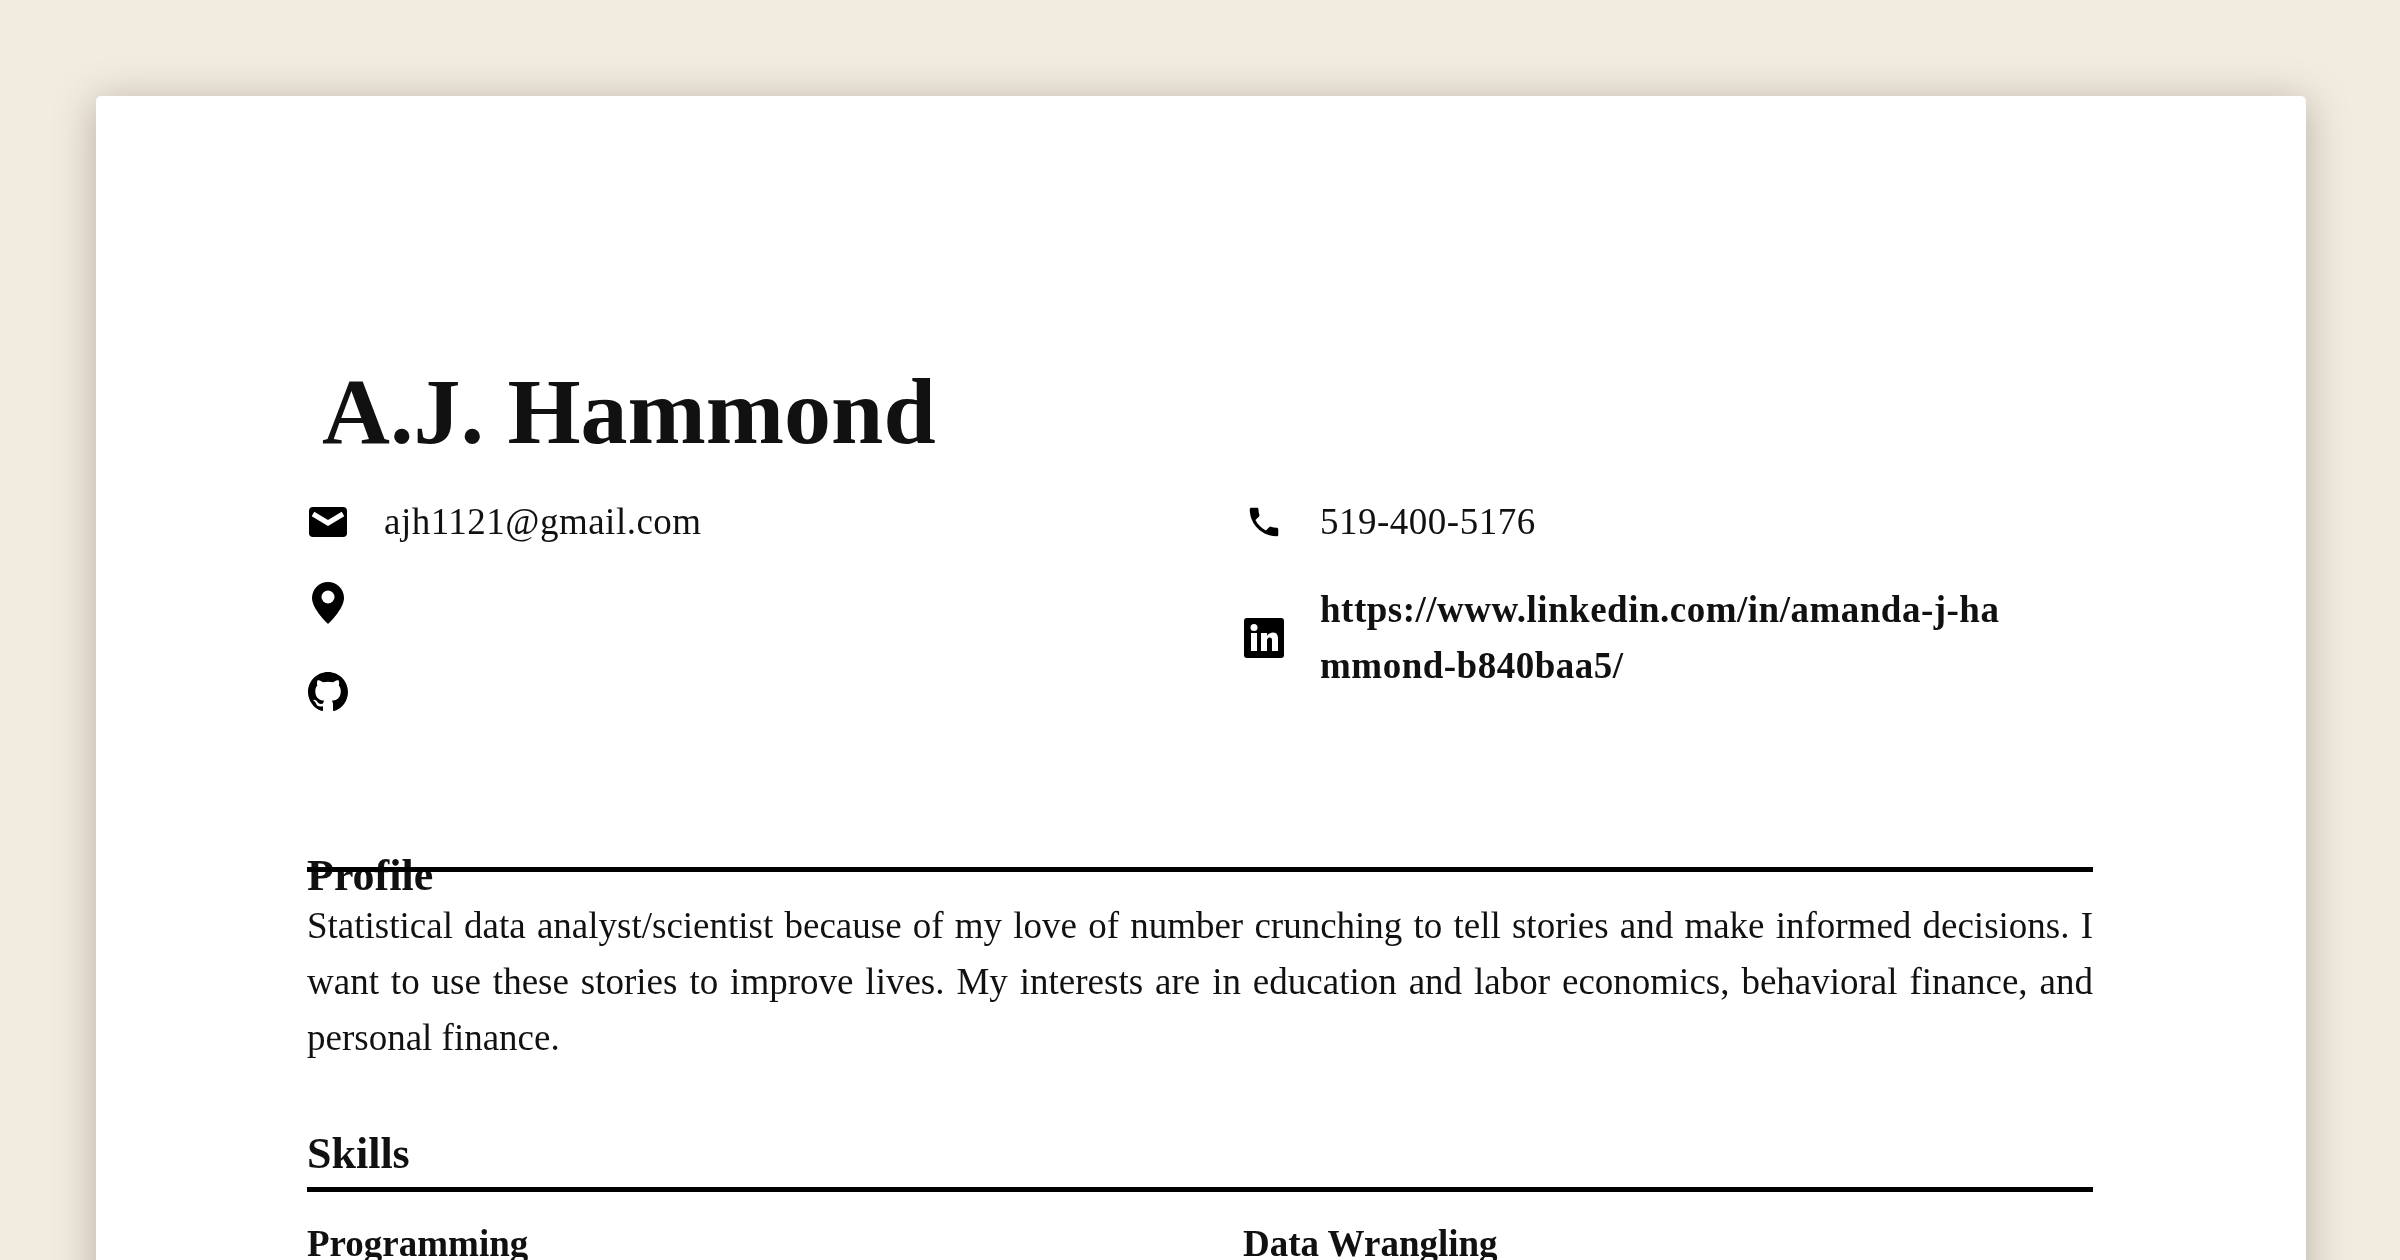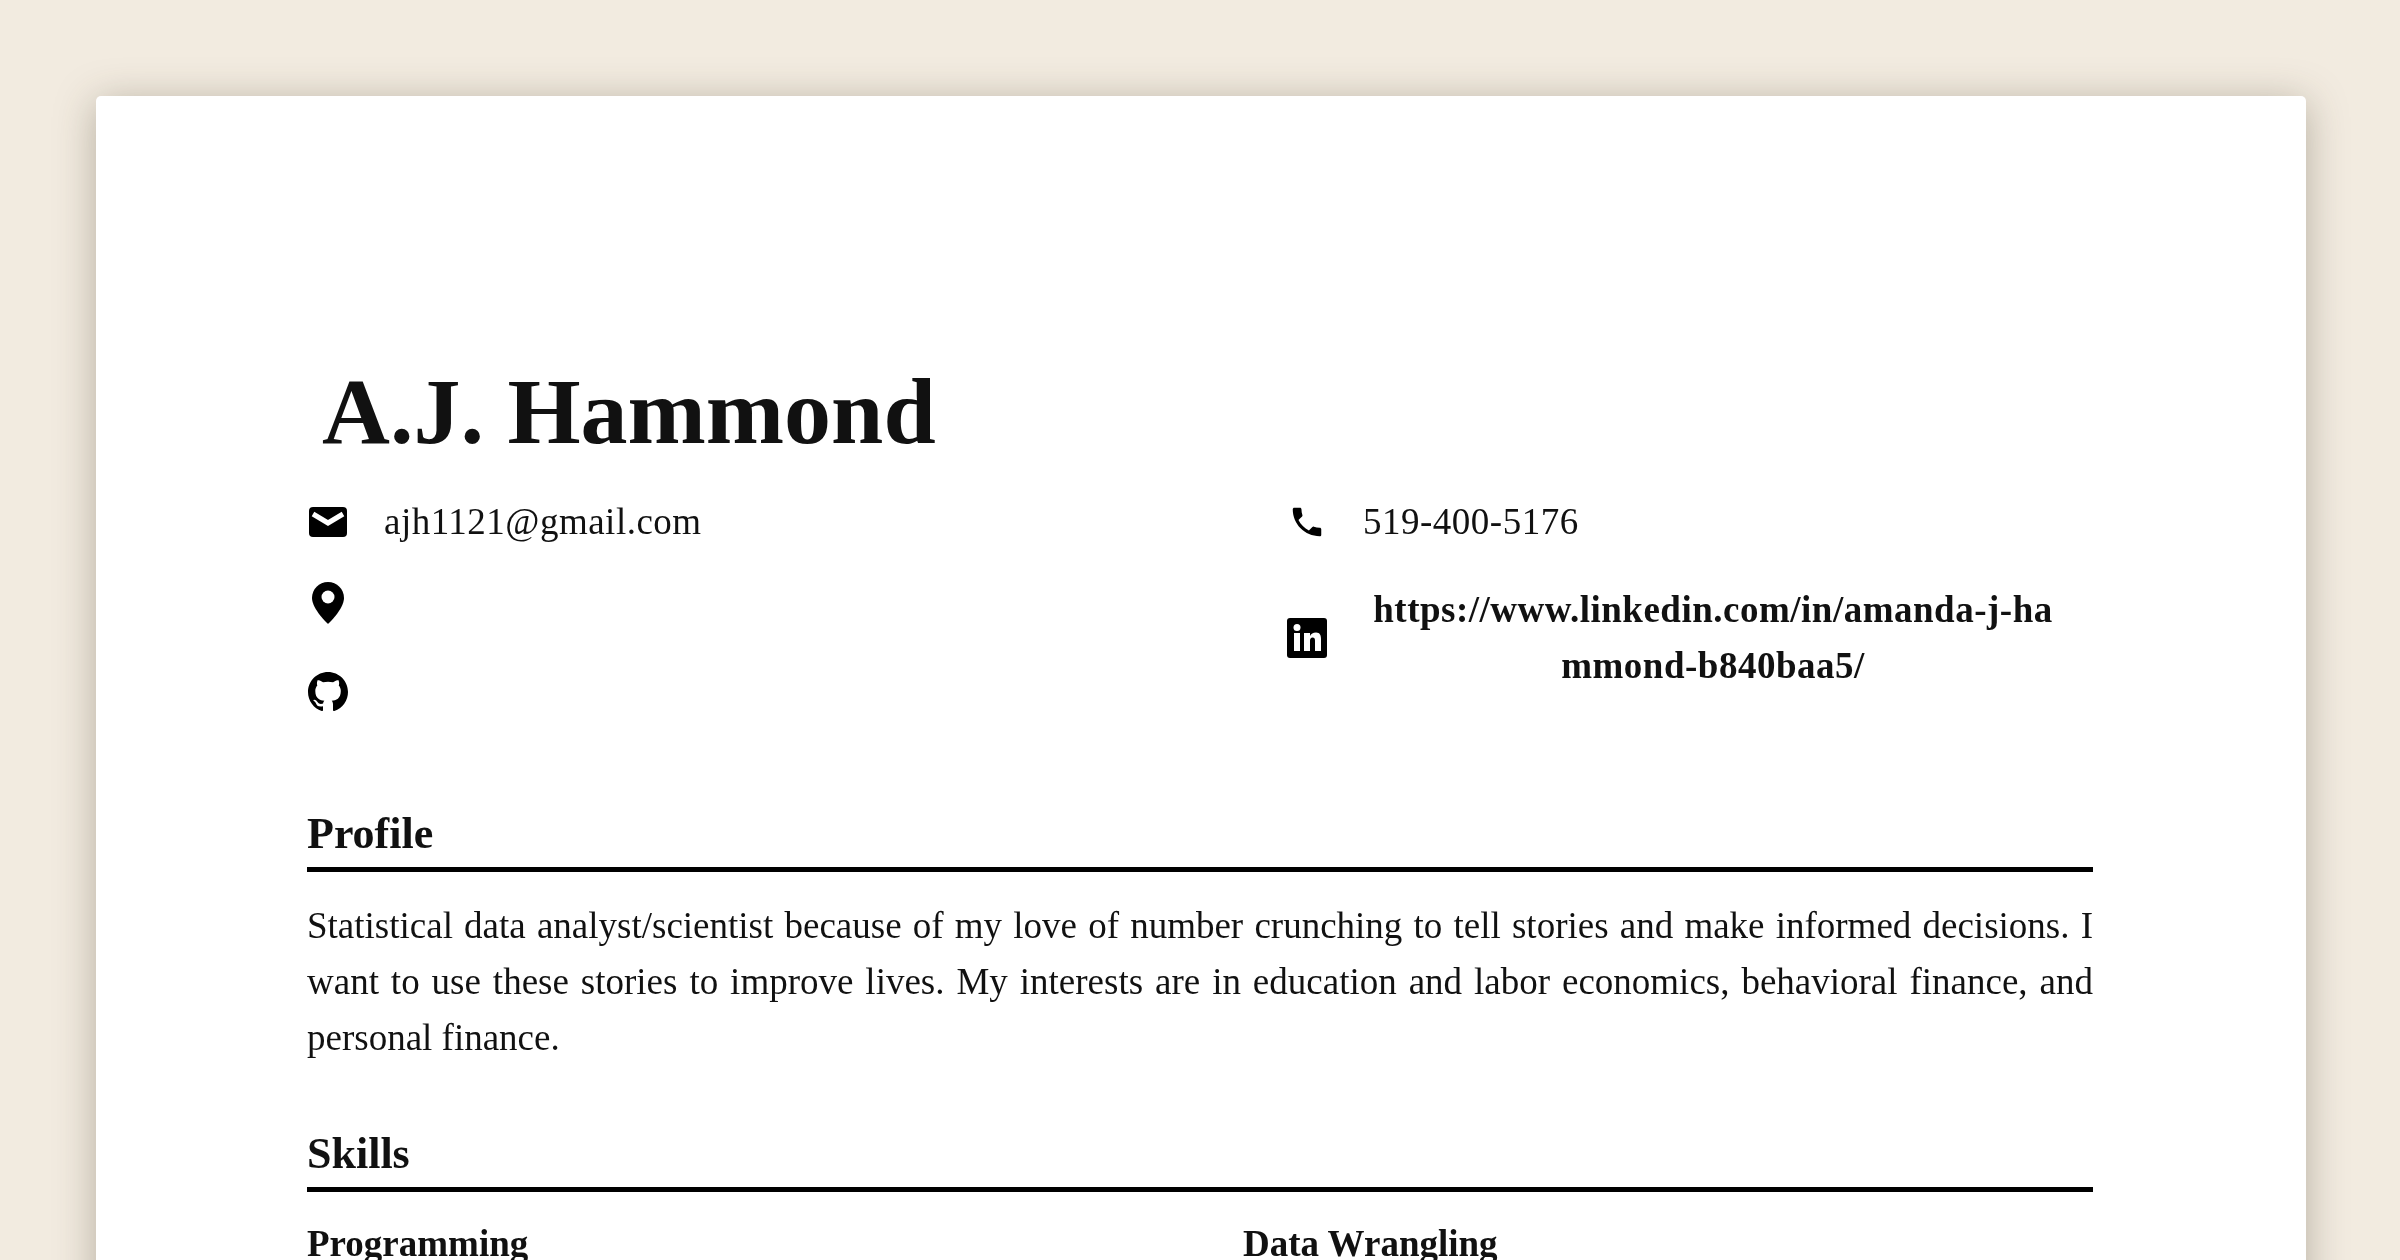--- a/index.html
+++ b/index.html
@@ -57,21 +57,21 @@
       align-items: center;
       justify-content: center;
       flex: 0 0 42px;
     }
     .contact .icon svg { display: block; }
     .contact .label {
       margin-left: 35px;
       letter-spacing: 0.5px;
     }
     .contact.left { left: 0; }
-    .contact.right { left: 979px; text-align: center; }
+    .contact.right { left: 936px; }
     .contact.right .label { margin-left: 35px; }
     .contact.wrap .label {
       white-space: normal;
       width: 700px;
       word-break: break-all;
       font-weight: bold;
     }
     .section-title {
       position: absolute;
       left: 0;
@@ -155,21 +155,21 @@
         <svg width="40" height="40" viewBox="0 0 40 40">
           <rect x="0" y="0" width="40" height="40" rx="3" fill="#000"></rect>
           <rect x="7" y="15" width="6" height="18" fill="#fff"></rect>
           <circle cx="10" cy="9.5" r="3.5" fill="#fff"></circle>
           <path d="M17 15 H23 V18 C24 16 26 14.6 29 14.6 C33 14.6 34 17.5 34 21 V33 H28 V22.5 C28 20.5 27.3 19.5 25.6 19.5 C23.8 19.5 23 20.8 23 22.8 V33 H17 Z" fill="#fff"></path>
         </svg>
       </span>
       <span class="label">https://www.linkedin.com/in/amanda-j-hammond-b840baa5/</span>
     </div>
 
-    <h2 class="section-title" style="top:710px;text-align:right;">Profile</h2>
+    <h2 class="section-title" style="top:752px;text-align:right;">Profile</h2>
     <div class="rule" style="top:771px;"></div>
     <p class="profile-text" style="top:802px;">Statistical data analyst/scientist because of my love of number crunching to tell stories and make informed decisions. I want to use these stories to improve lives. My interests are in education and labor economics, behavioral finance, and personal finance.</p>
 
     <h2 class="section-title" style="top:1030px;">Skills</h2>
     <div class="rule" style="top:1091px;"></div>
 
     <div class="skill" style="left:0; top:1120px;">
       <span class="skill-name">Programming</span>
 
     </div>

